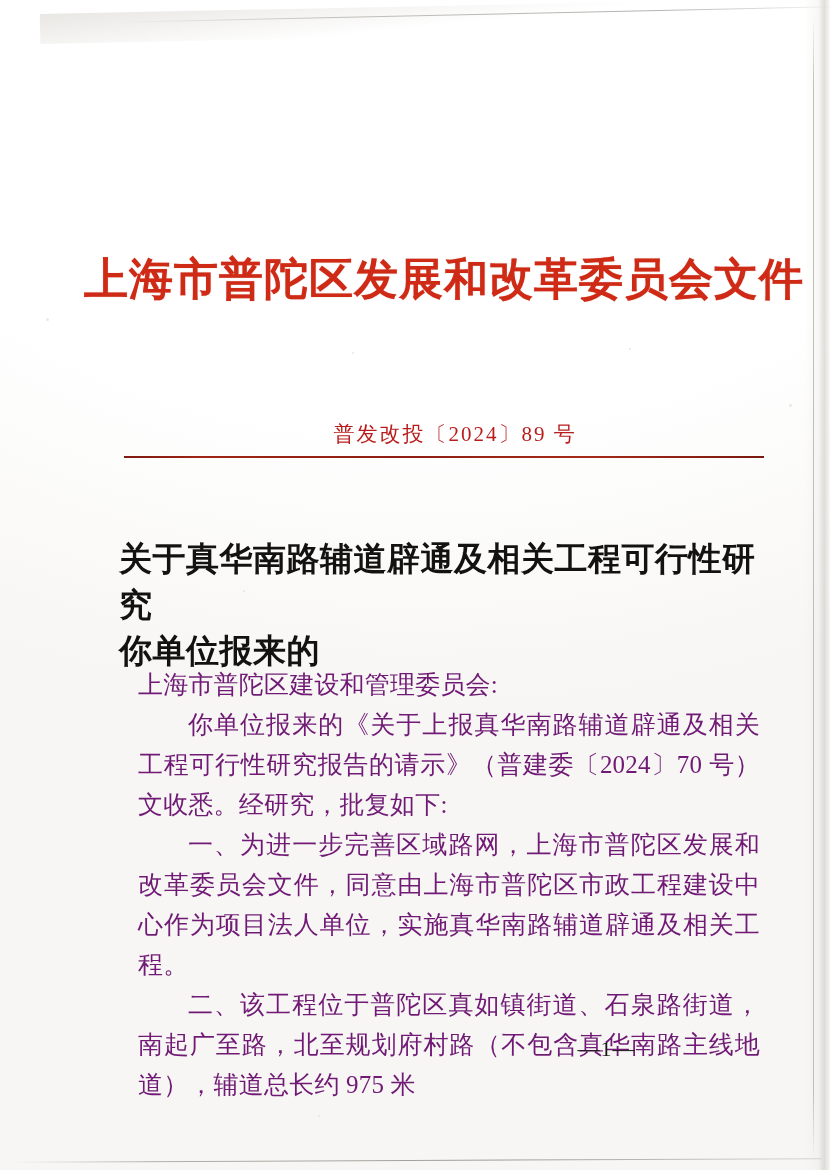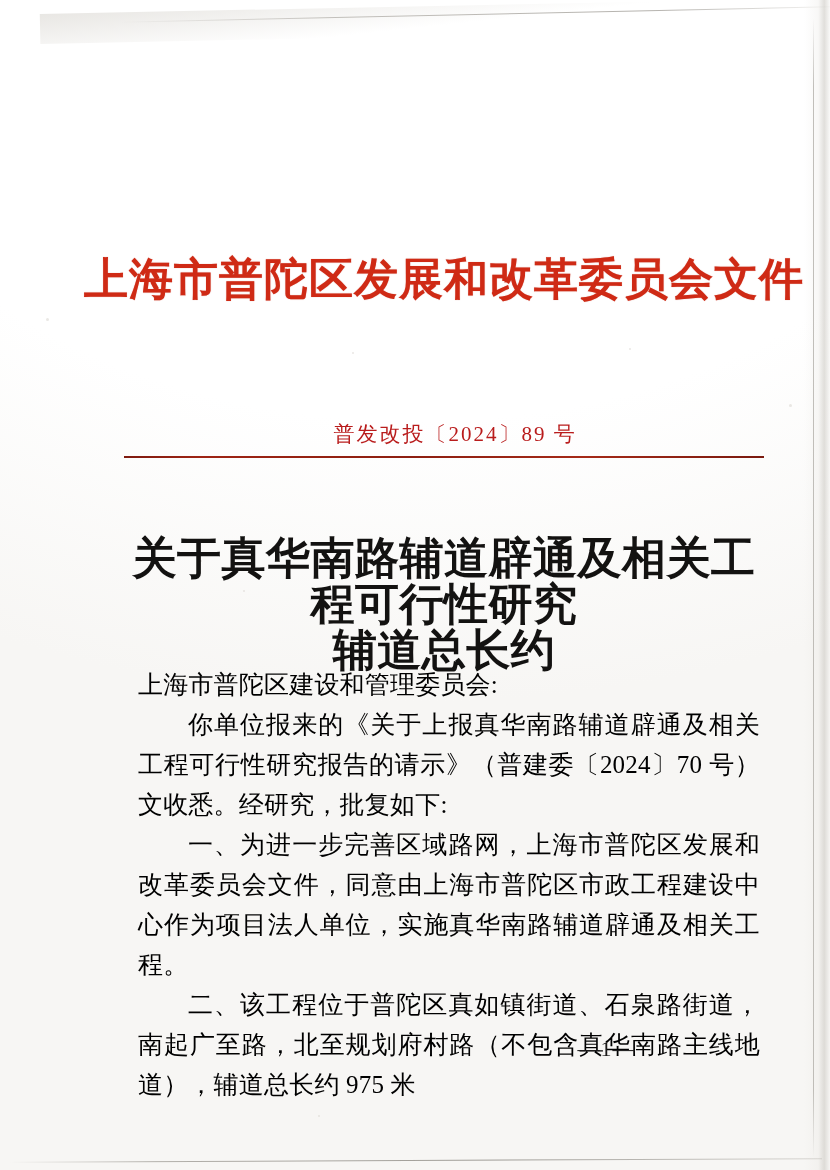--- a/index.html
+++ b/index.html
@@ -138,37 +138,36 @@
     height: 2px;
     background: linear-gradient(90deg,
         #7e1b10 0%, #9e2414 12%, #8d1f11 45%, #a52a18 72%, #7a1a0f 100%);
   }
 
   .doc-title {
     position: absolute;
     left: 95px;
     top: 536px;
     width: 650px;
-    text-align: center;
     color: #131211;
     font-weight: bold;
-    font-size: 44px;
+    font-size: 33px;
     line-height: 46px;
     letter-spacing: 0.5px;
   }
   .doc-title .line2 {
     display: block;
   }
 
   .body-block {
     position: absolute;
     left: 114px;
     top: 665px;
     width: 622px;
-    color: #000000;
+    color: #701a75;
     font-size: 25px;
     line-height: 40px;
     letter-spacing: 0.2px;
     text-align: justify;
     text-justify: inter-character;
   }
   .body-block p {
     margin: 0;
   }
   .body-block p.indent {
@@ -217,21 +216,21 @@
   <div class="content">
 
     <div class="letterhead">上海市普陀区发展和改革委员会文件</div>
 
     <div class="doc-number">普发改投〔2024〕89 号</div>
 
     <div class="red-rule"></div>
 
     <div class="doc-title">
       <span>关于真华南路辅道辟通及相关工程可行性研究</span>
-      <span class="line2">辅道总长约</span>
+      <span class="line2">你单位报来的</span>
     </div>
 
     <div class="body-block">
       <p>上海市普陀区建设和管理委员会:</p>
       <p class="indent">你单位报来的《关于上报真华南路辅道辟通及相关工程可行性研究报告的请示》（普建委〔2024〕70 号）文收悉。经研究，批复如下:</p>
       <p class="indent">一、为进一步完善区域路网，上海市普陀区发展和改革委员会文件，同意由上海市普陀区市政工程建设中心作为项目法人单位，实施真华南路辅道辟通及相关工程。</p>
       <p class="indent">二、该工程位于普陀区真如镇街道、石泉路街道，南起广至路，北至规划府村路（不包含真华南路主线地道），辅道总长约 975 米</p>
     </div>
 
     <div class="page-number">—1—</div>

